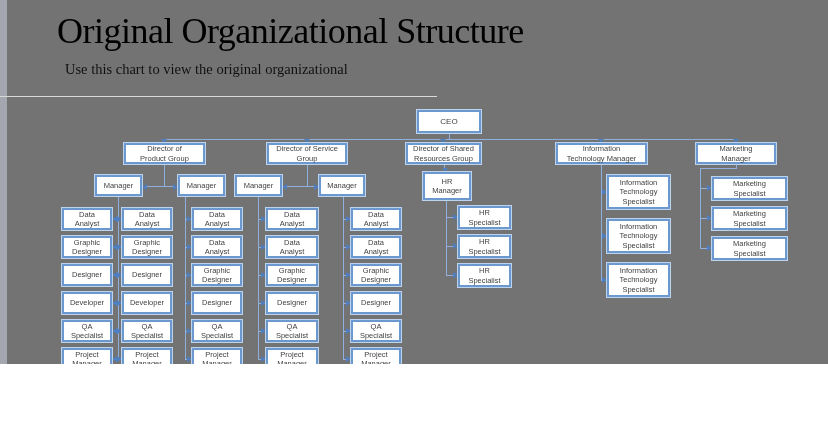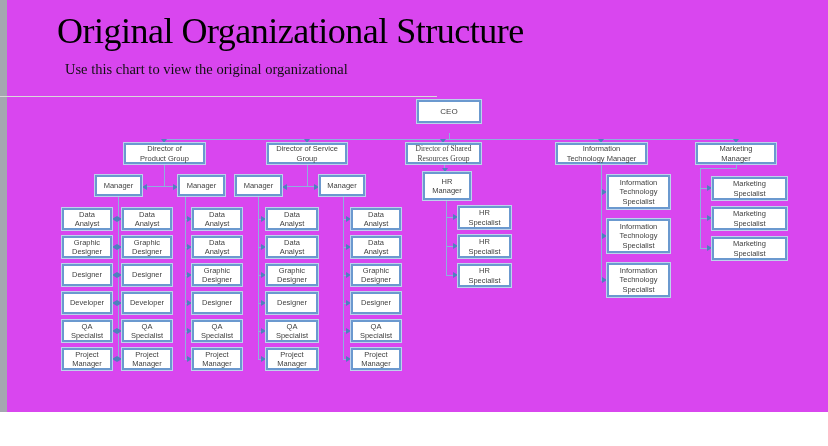--- a/index.html
+++ b/index.html
@@ -1,16 +1,16 @@
 <!DOCTYPE html>
 <html style="--box-border: #6b99cf; --box-text: #3f3f3f; --connector: #8fafdd;"><head>
 <meta charset="utf-8">
 <style>
   html,body{margin:0;padding:0;background:#ffffff;}
-  #stage{position:relative;width:828px;height:412px;background:#d946ef;overflow:hidden;
+  #stage{position:relative;width:828px;height:364px;background:#737373;overflow:hidden;
          font-family:"Liberation Sans",sans-serif;}
   .gutter-left{position:absolute;left:0;top:0;width:7px;height:446px;background:#a4a7b0;}
   .gutter-bottom{position:absolute;left:0;top:442px;width:828px;height:4px;background:#b2b5bc;}
   .divider{position:absolute;left:0;top:96px;width:437px;height:1px;background:#d9d9d9;}
   .title{position:absolute;left:57px;top:10px;margin:0;font-family:"Liberation Serif",serif;
          font-weight:400;font-size:36px;letter-spacing:-0.5px;color:#000;white-space:nowrap;}
   .subtitle{position:absolute;left:65px;top:61px;margin:0;font-family:"Liberation Serif",serif;
          font-size:14.5px;color:#111;}
   #chart{position:absolute;left:0;top:0;width:828px;height:446px;}
   .node{position:absolute;box-sizing:border-box;background:#fff;
@@ -123,26 +123,26 @@
       <div class="arrow" style="left: 346px; top: 356px; border-top: 3px solid transparent; border-bottom: 3px solid transparent; border-left: 5px solid rgb(79, 127, 190);"></div>
       <div class="arrow" style="left: 453px; top: 214px; border-top: 3px solid transparent; border-bottom: 3px solid transparent; border-left: 5px solid rgb(79, 127, 190);"></div>
       <div class="arrow" style="left: 453px; top: 243px; border-top: 3px solid transparent; border-bottom: 3px solid transparent; border-left: 5px solid rgb(79, 127, 190);"></div>
       <div class="arrow" style="left: 453px; top: 272px; border-top: 3px solid transparent; border-bottom: 3px solid transparent; border-left: 5px solid rgb(79, 127, 190);"></div>
       <div class="arrow" style="left: 602px; top: 189px; border-top: 3px solid transparent; border-bottom: 3px solid transparent; border-left: 5px solid rgb(79, 127, 190);"></div>
       <div class="arrow" style="left: 602px; top: 233px; border-top: 3px solid transparent; border-bottom: 3px solid transparent; border-left: 5px solid rgb(79, 127, 190);"></div>
       <div class="arrow" style="left: 602px; top: 277px; border-top: 3px solid transparent; border-bottom: 3px solid transparent; border-left: 5px solid rgb(79, 127, 190);"></div>
       <div class="arrow" style="left: 707px; top: 185px; border-top: 3px solid transparent; border-bottom: 3px solid transparent; border-left: 5px solid rgb(79, 127, 190);"></div>
       <div class="arrow" style="left: 707px; top: 215px; border-top: 3px solid transparent; border-bottom: 3px solid transparent; border-left: 5px solid rgb(79, 127, 190);"></div>
       <div class="arrow" style="left: 707px; top: 245px; border-top: 3px solid transparent; border-bottom: 3px solid transparent; border-left: 5px solid rgb(79, 127, 190);"></div>
-      <div class="node ceo" style="left: 417px; top: 100px; width: 64px; height: 23px;">CEO</div>
+      <div class="node ceo" style="left: 417px; top: 110px; width: 64px; height: 23px;">CEO</div>
       <div class="node" style="left: 267px; top: 143px; width: 80px; height: 21px;">Director of Service
 Group</div>
       <div class="node" style="left: 124px; top: 143px; width: 81px; height: 21px;">Director of
 Product Group</div>
-      <div class="node" style="left: 406px; top: 143px; width: 75px; height: 21px; font-family: Liberation Serif, serif;">Director of Shared
+      <div class="node" style="left: 406px; top: 143px; width: 75px; height: 21px;">Director of Shared
 Resources Group</div>
       <div class="node" style="left: 556px; top: 143px; width: 91px; height: 21px;">Information
 Technology Manager</div>
       <div class="node" style="left: 696px; top: 143px; width: 80px; height: 21px;">Marketing
 Manager</div>
       <div class="node" style="left: 95px; top: 175px; width: 47px; height: 21px;">Manager</div>
       <div class="node" style="left: 178px; top: 175px; width: 47px; height: 21px;">Manager</div>
       <div class="node" style="left: 235px; top: 175px; width: 47px; height: 21px;">Manager</div>
       <div class="node" style="left: 319px; top: 175px; width: 46px; height: 21px;">Manager</div>
       <div class="node" style="left: 423px; top: 172px; width: 48px; height: 28px;">HR

